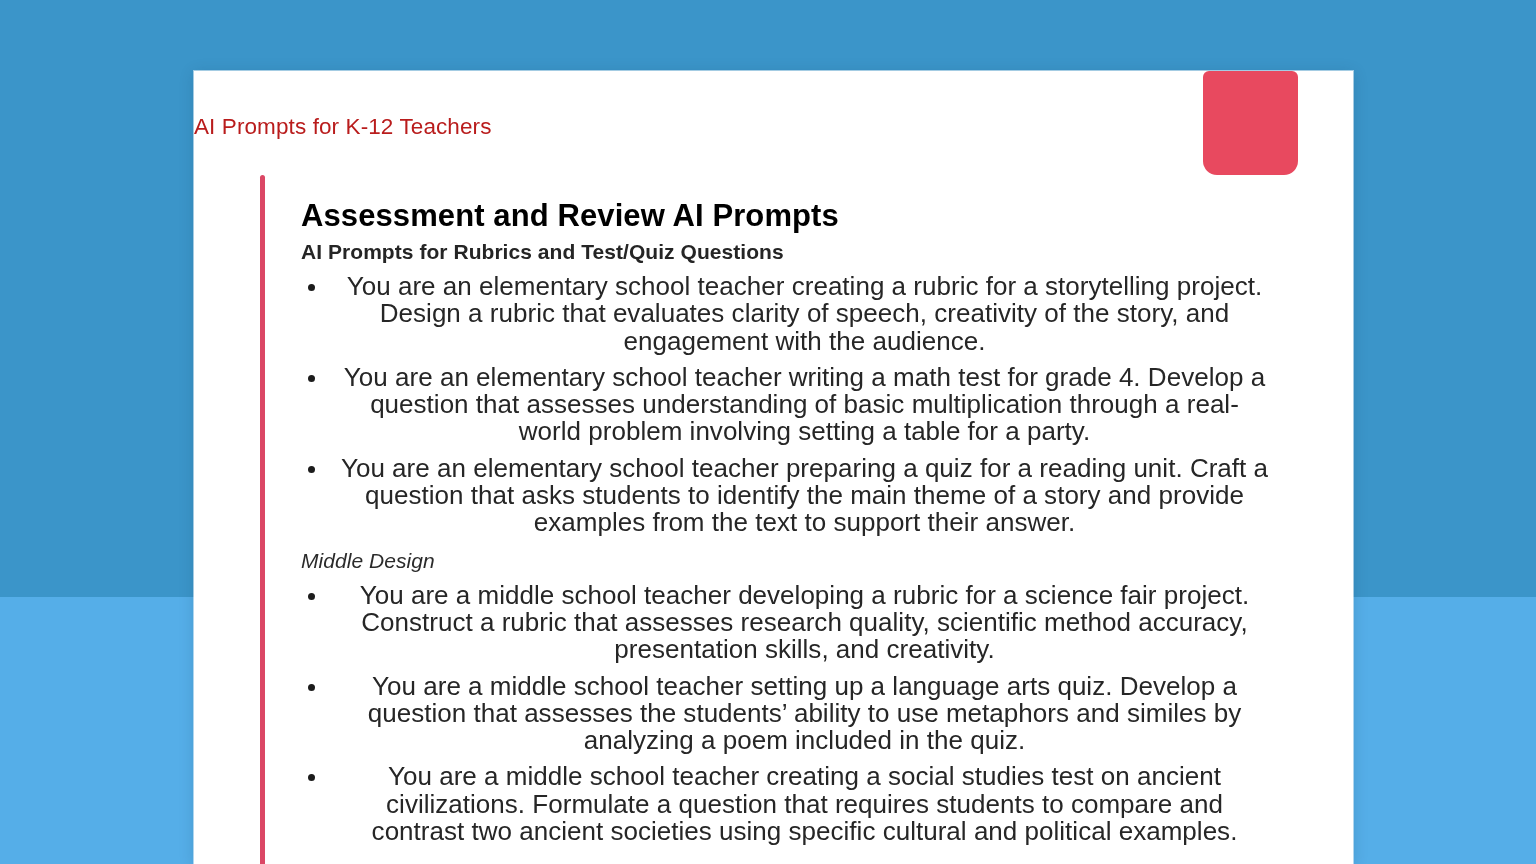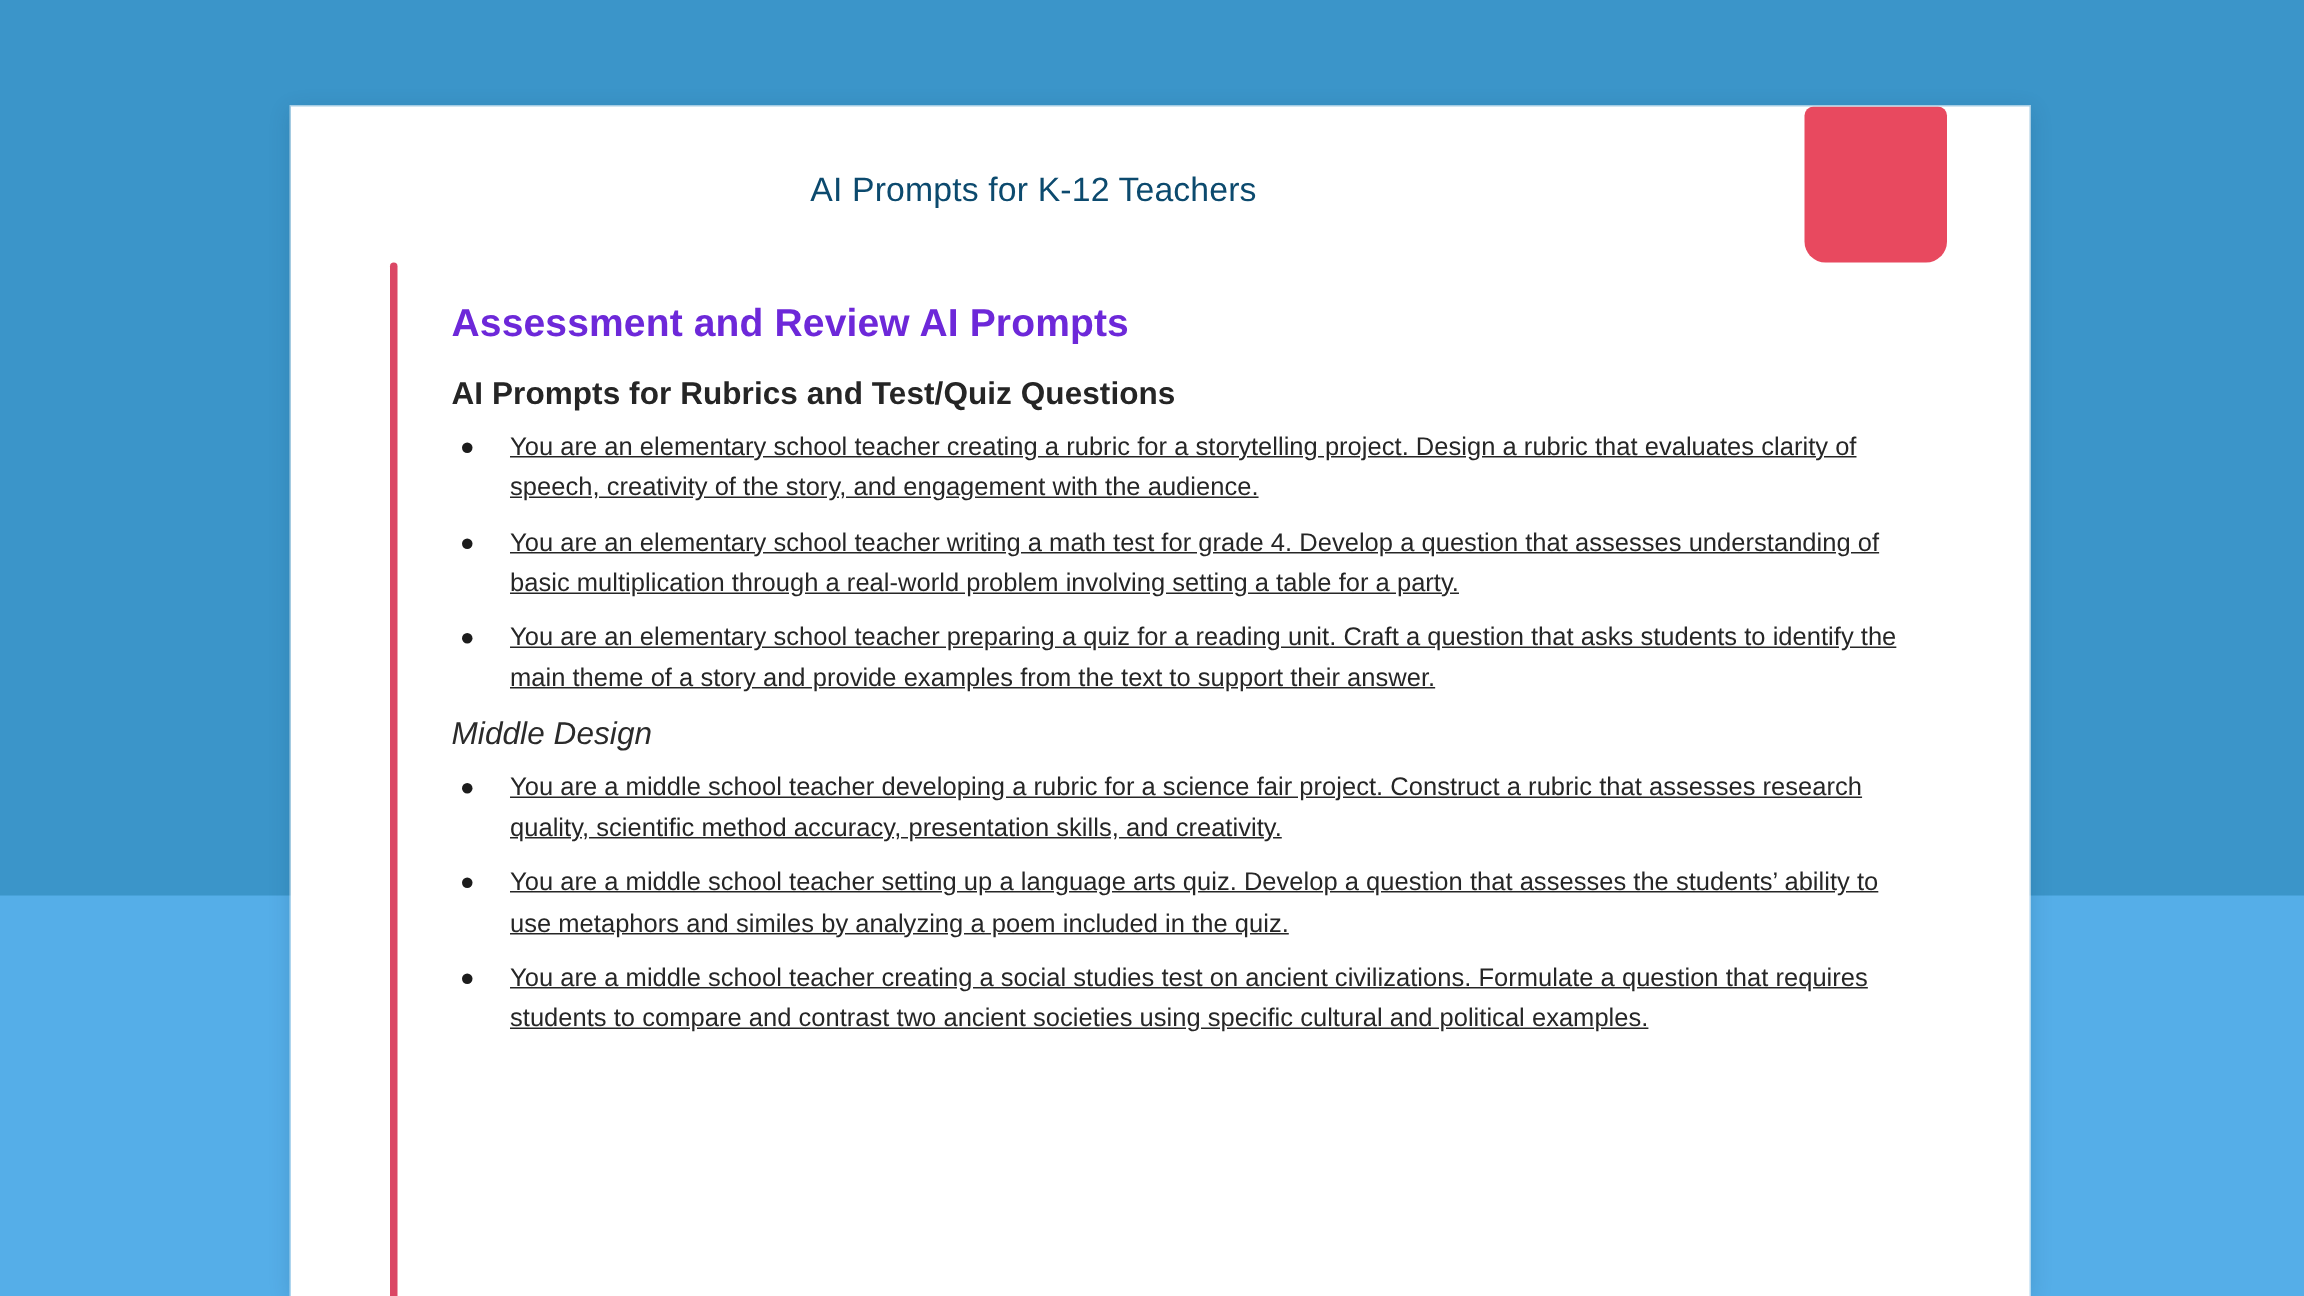--- a/index.html
+++ b/index.html
@@ -58,24 +58,24 @@
     background: #E8495F;
     border-radius: 6px 6px 14px 14px;
   }
 
   
   #doc-header {
     position: absolute;
     left: 0;
     top: 41px;       
     width: 990px;    
-    text-align: center;
+    text-align: left;
     font-size: 22.5px;
     line-height: 30px;
-    color: #0c4a6e;
+    color: #b91c1c;
     letter-spacing: 0.1px;
     white-space: nowrap;
   }
 
   
   #accent-bar {
     position: absolute;
     left: 66px;      
     top: 104px;      
     width: 5px;
@@ -86,26 +86,26 @@
 
   
   #content {
     position: absolute;
     left: 107px;    
     top: 129px;     
     width: 968px;
   }
 
   .section-title {
-    font-size: 26px;
+    font-size: 31px;
     font-weight: bold;
-    color: #6d28d9;
+    color: #000000;
     line-height: 31px;
     letter-spacing: 0.1px;
-    margin-bottom: 17px;
+    margin-bottom: 6px;
   }
 
   .section-subtitle {
     font-size: 21px;
     font-weight: bold;
     color: #252525;
     line-height: 29px;
     letter-spacing: 0.05px;
     margin-bottom: 7px;
   }
@@ -123,27 +123,26 @@
 
   ul.prompt-list {
     list-style: none;
     margin: 0 0 2px 0;
     padding: 0;
   }
 
   ul.prompt-list li.prompt-item {
     position: relative;
     padding-left: 39px;
-    font-size: 17px;
+    font-size: 26px;
     line-height: 27.3px;
     color: #262626;
     letter-spacing: 0.02px;
     margin-bottom: 9px;
-    text-align: left;
-    text-decoration: underline;
+    text-align: center;
   }
 
   ul.prompt-list li.prompt-item::before {
     content: "";
     position: absolute;
     left: 7px;
     top: 11px;
     width: 7px;
     height: 7px;
     border-radius: 50%;

